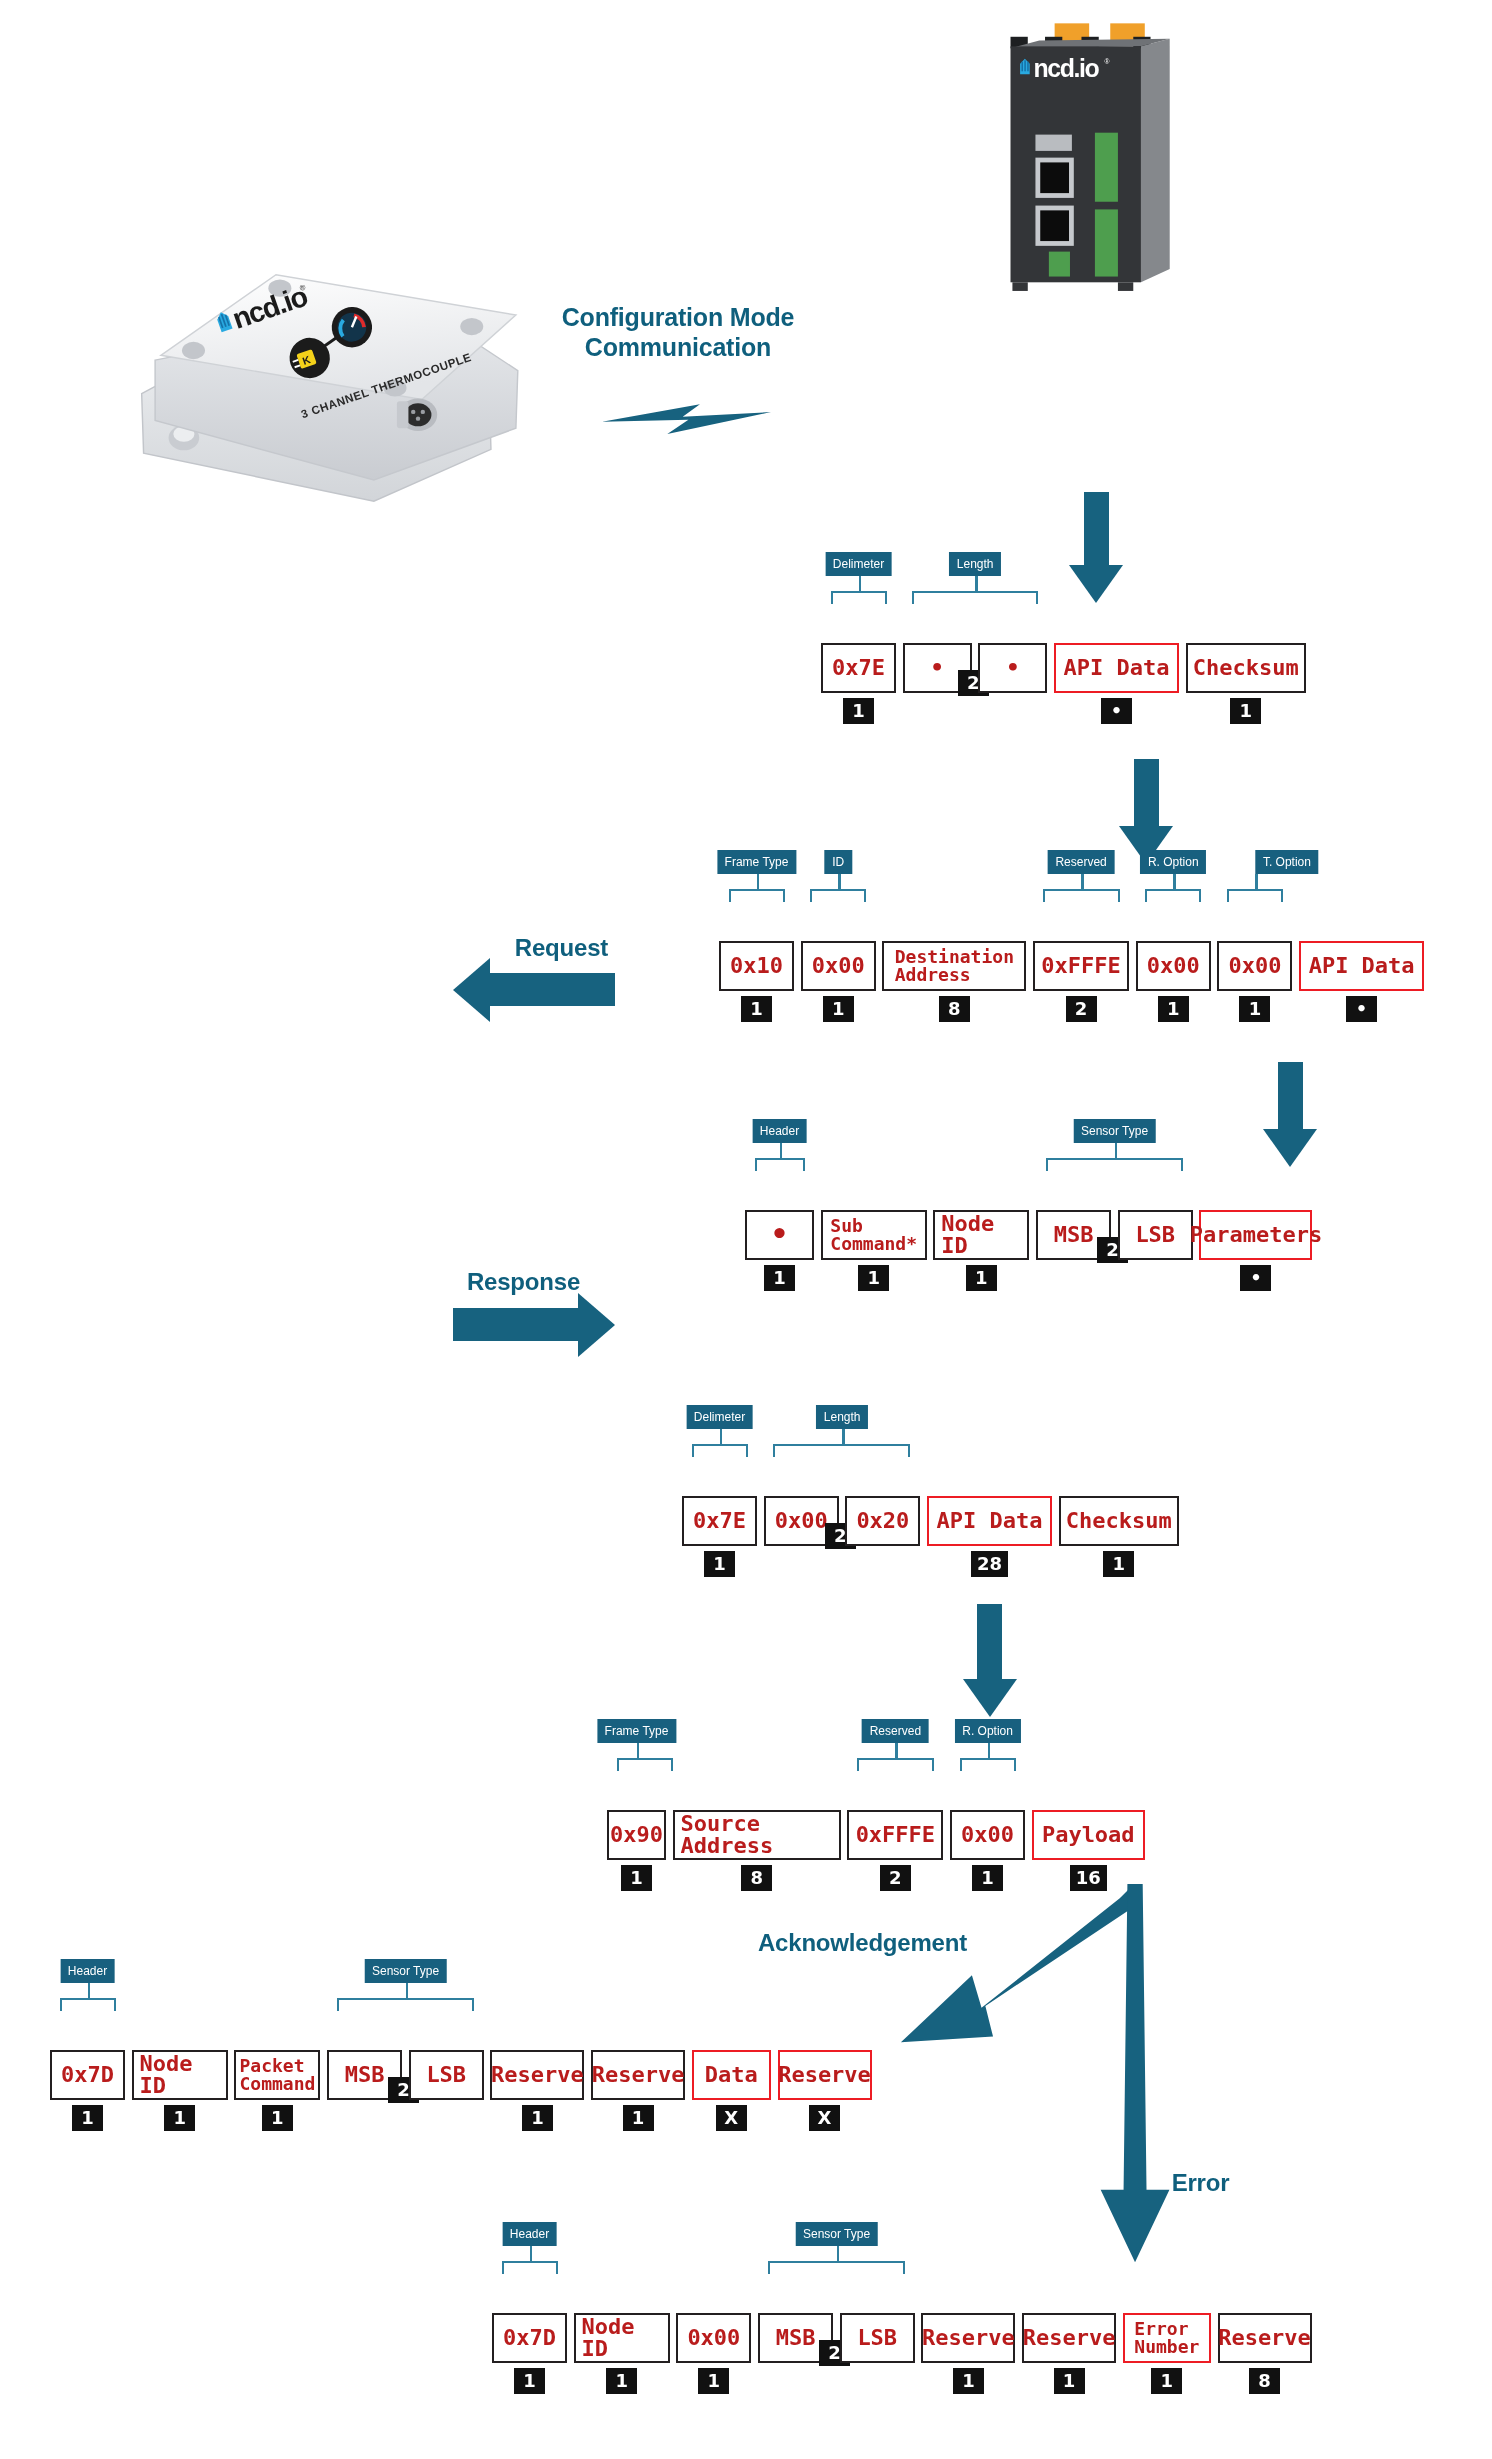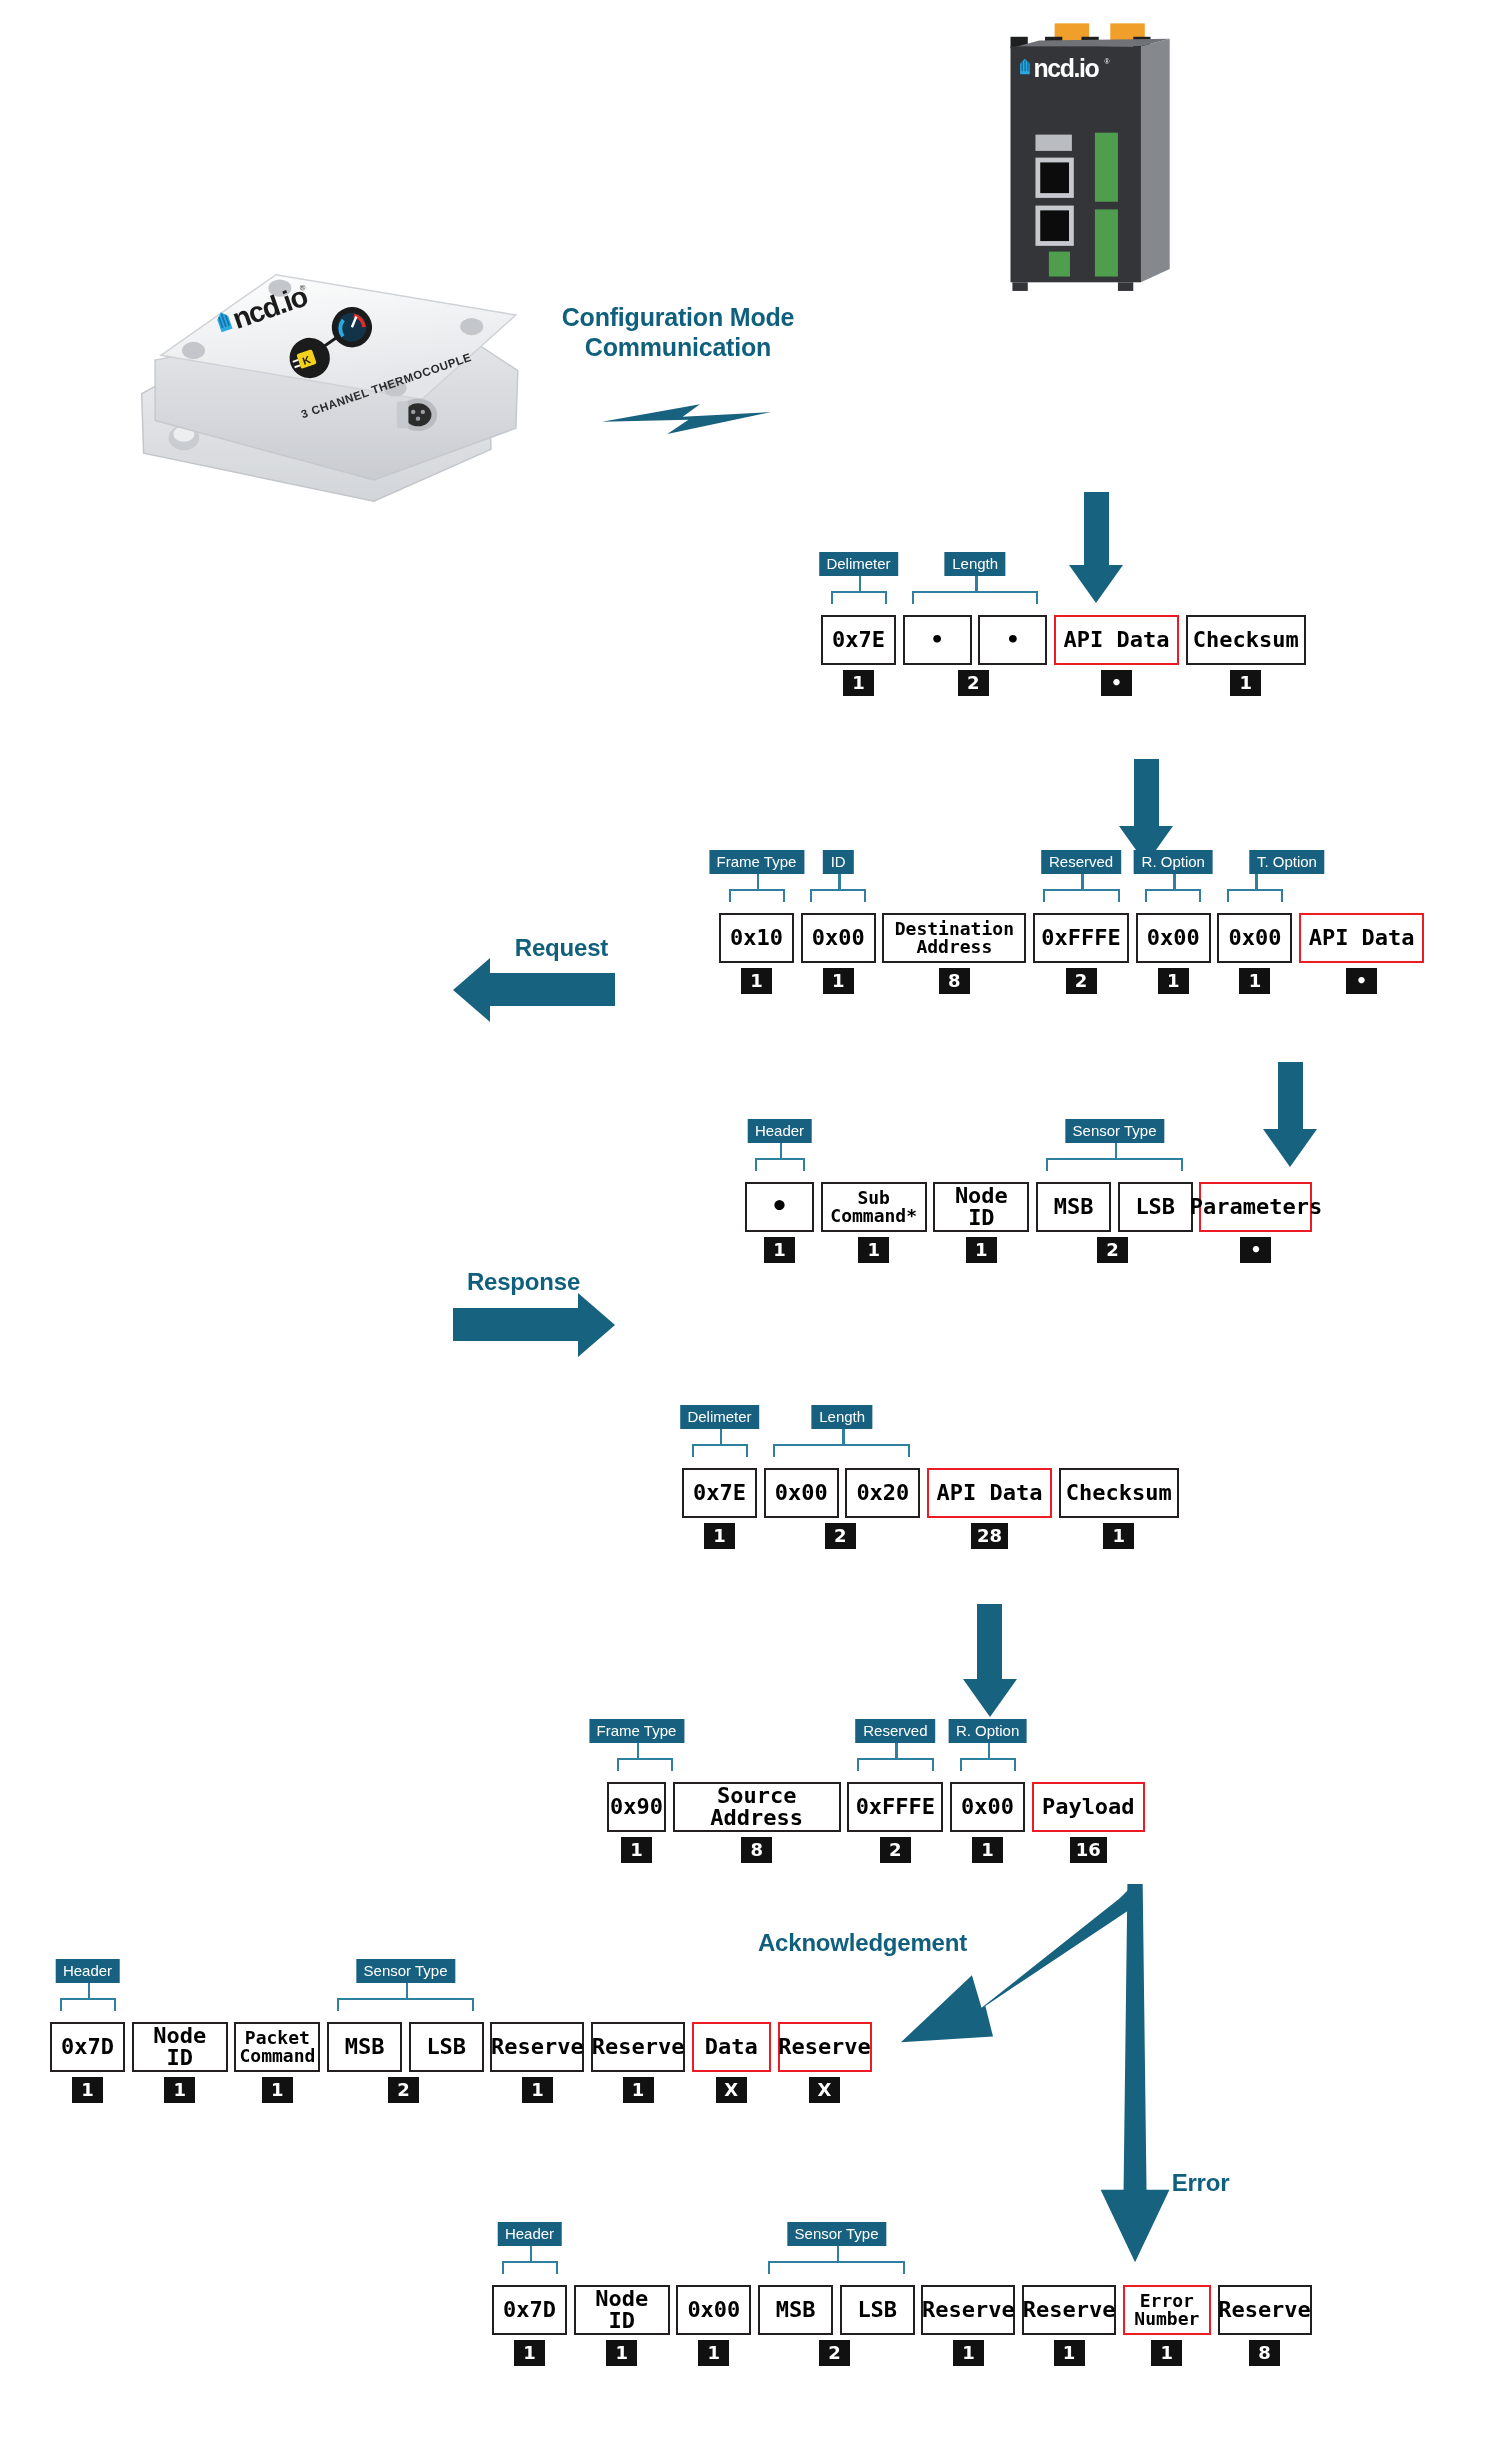--- a/index.html
+++ b/index.html
@@ -41,30 +41,30 @@
     margin-right: 6.7px;
   }
   .field:last-child { margin-right: 0; }
 
   .cell {
     border: 2.9px solid #231f20;
     background: #ffffff;
     display: flex;
     align-items: center;
     justify-content: center;
-    text-align: center;
     font-family: "DejaVu Sans Mono", monospace;
     font-weight: bold;
     font-size: 22px;
-    color: #000000;
+    color: #b91c1c;
     box-sizing: border-box;
     height: 50px;
     line-height: 1.02;
     padding: 0 5.8px;
     white-space: pre-line;
+    margin-top: 28px;
   }
   .cell.red { border-color: #ed1c24; }
   .cell.two-line { font-size: 18px; }
   .cell.dot { font-size: 29px; }
 
   .size {
     margin-top: 4.8px;
     background: #111111;
     color: #ffffff;
     font-family: "DejaVu Sans", sans-serif;
@@ -94,21 +94,21 @@
     padding: 0 5.8px;
     box-sizing: border-box;
   }
 
   
   .tag {
     position: absolute;
     background: #18607f;
     color: #ffffff;
     font-family: "Liberation Sans", sans-serif;
-    font-size: 15px;
+    font-size: 12px;
     font-weight: normal;
     height: 24px;
     line-height: 24px;
     padding: 0 7.7px;
     white-space: nowrap;
     text-align: center;
     box-sizing: border-box;
   }
   .bracket {
     position: absolute;

